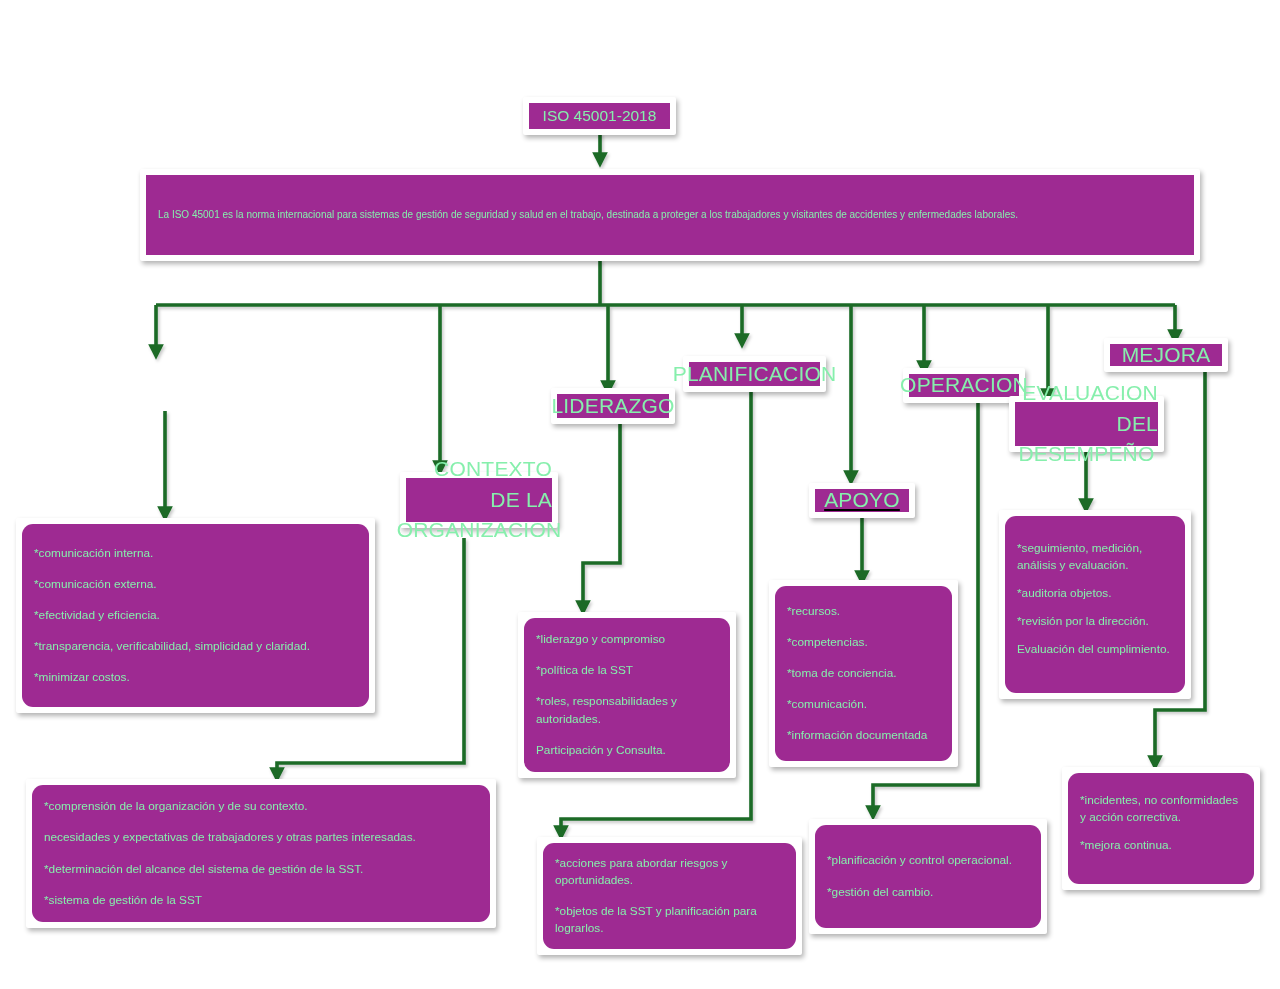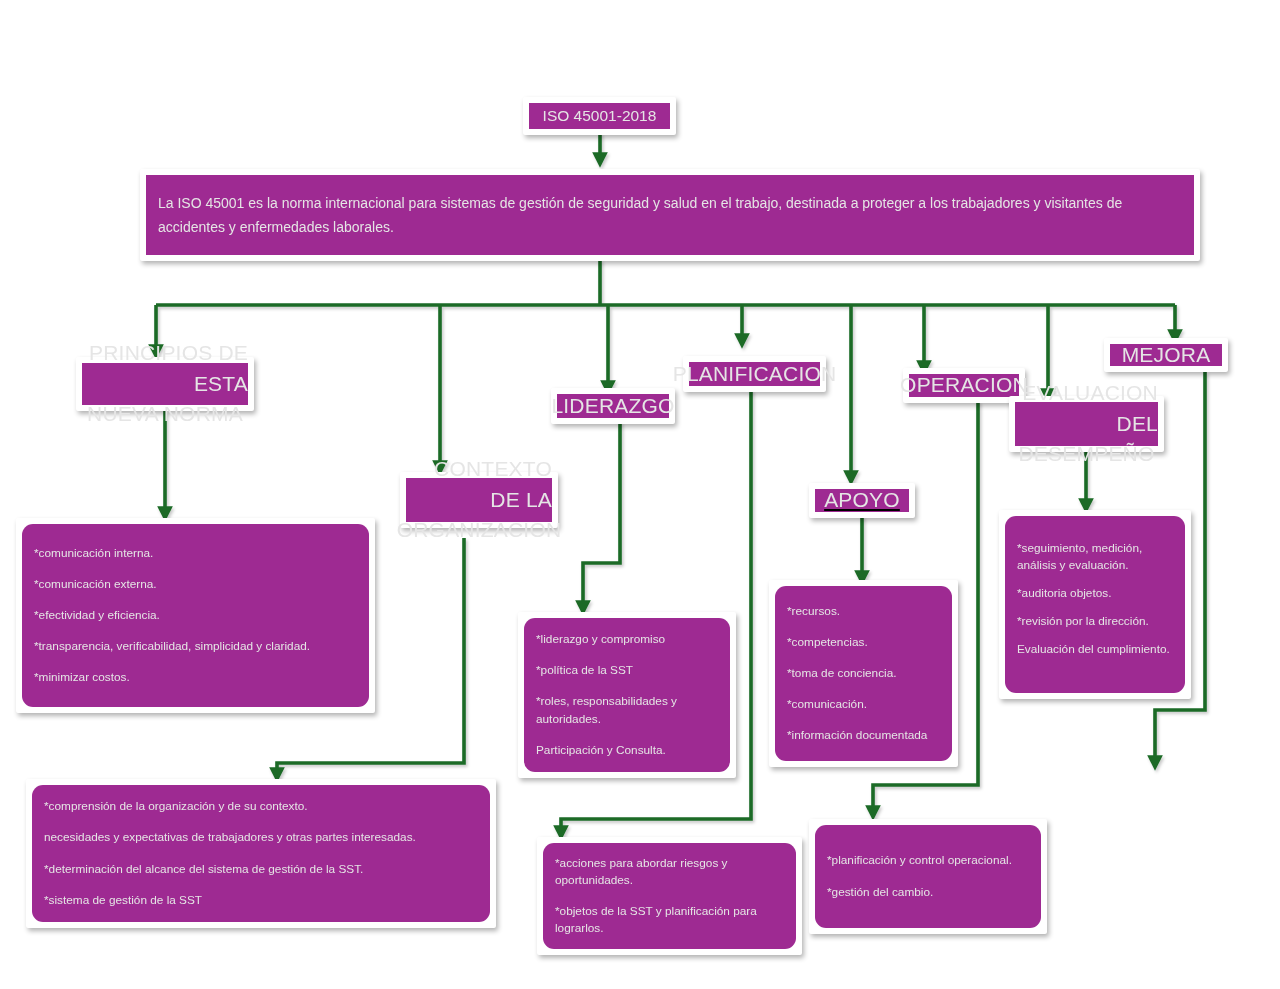--- a/index.html
+++ b/index.html
@@ -30,21 +30,21 @@
     background: #ffffff;
     padding: 6px;
     border-radius: 2px;
     box-shadow: 2px 3px 5px rgba(0,0,0,0.30);
   }
   .node > .fill {
     box-sizing: border-box;
     width: 100%;
     height: 100%;
     background: #9E2A92;
-    color: #e5e5e5;
+    color: #86efac;
     display: flex;
     flex-direction: column;
     justify-content: center;
   }
   
   .titlebox > .fill {
     align-items: center;
     text-align: right;
     font-size: 21px;
     line-height: 1.45;
@@ -54,21 +54,21 @@
   .rootbox > .fill {
     align-items: center;
     justify-content: center;
     text-align: center;
     font-size: 15.5px;
   }
   
   .parabox > .fill {
     justify-content: center;
     padding: 14px 12px 14px 12px;
-    font-size: 14px;
+    font-size: 10px;
     line-height: 1.75;
   }
   
   .listbox > .fill {
     justify-content: center;
     padding: 12px 10px 12px 12px;
     border-radius: 11px;
   }
   .listbox .line {
     font-size: 11.8px;
@@ -132,26 +132,20 @@
   <div class="node rootbox" style="left:523px; top:97px; width:153px; height:38px;">
     <div class="fill">ISO 45001-2018</div>
   </div>
 
   <div class="node parabox" style="left:140px; top:169px; width:1060px; height:92px;">
     <div class="fill">
       <span>La ISO 45001 es la norma internacional para sistemas de gestión de seguridad y salud en el trabajo, destinada a proteger a los trabajadores y visitantes de accidentes y enfermedades laborales.</span>
     </div>
   </div>
 
-  <div class="node titlebox" style="left:76px; top:357px; width:178px; height:54px;">
-    <div class="fill">
-      <div>PRINCIPIOS DE ESTA</div>
-      <div>NUEVA NORMA</div>
-    </div>
-  </div>
 
   <div class="node titlebox" style="left:400px; top:472px; width:158px; height:56px;">
     <div class="fill">
       <div>CONTEXTO DE LA</div>
       <div>ORGANIZACION</div>
     </div>
   </div>
 
   <div class="node titlebox" style="left:551px; top:388px; width:124px; height:36px;">
     <div class="fill">
@@ -244,14 +238,20 @@
 
   <div class="node listbox tight" style="left:999px; top:510px; width:192px; height:189px;">
     <div class="fill">
       <p class="line">*seguimiento, medición, análisis y evaluación.</p>
       <p class="line">*auditoria objetos.</p>
       <p class="line">*revisión por la dirección.</p>
       <p class="line">Evaluación del cumplimiento.</p>
     </div>
   </div>
 
+  <div class="node listbox tight" style="left:1062px; top:767px; width:198px; height:123px;">
+    <div class="fill">
+      <p class="line">*incidentes, no conformidades y acción correctiva.</p>
+      <p class="line">*mejora continua.</p>
+    </div>
+  </div>
 
 </div>
 
 </body></html>

